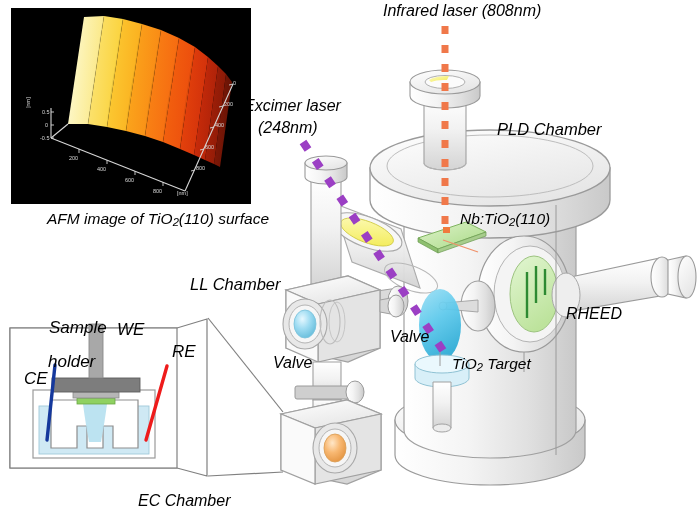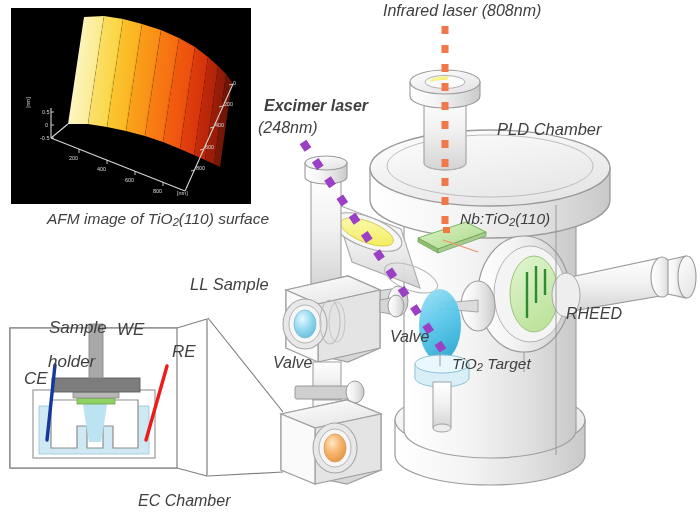--- a/index.html
+++ b/index.html
@@ -12,21 +12,21 @@
   #stage {
     position: relative;
     width: 700px; height: 519px;
     background: #ffffff;
     overflow: hidden;
   }
   .lbl {
     position: absolute;
     font-family: "Liberation Sans", sans-serif;
     font-style: italic;
-    color: #404040;
+    color: #000000;
     white-space: nowrap;
     line-height: 1.12;
   }
   .lbl.bold { font-weight: normal; }
   .lbl sub { font-size: 0.72em; vertical-align: -0.22em; font-style: italic; }
 
   
   #afm-panel {
     position: absolute;
     left: 11px; top: 8px; width: 240px; height: 196px;
@@ -378,24 +378,24 @@
     </g>
 
     <g stroke="#9a9a9a" stroke-width="1">
       <line x1="440" y1="352" x2="440" y2="366"></line>
       <line x1="524" y1="352" x2="524" y2="372"></line>
       <line x1="556" y1="205" x2="556" y2="455"></line>
     </g>
   </svg>
 
   <div class="lbl" style="left:383px; top:2px; font-size:16px;">Infrared laser (808nm)</div>
-  <div class="lbl" style="left:264px; top:97px; font-size:16px;font-weight:bold;">Excimer laser</div>
+  <div class="lbl" style="left:244px; top:97px; font-size:16px;">Excimer laser</div>
   <div class="lbl" style="left:258px; top:119px; font-size:16px;">(248nm)</div>
   <div class="lbl bold" style="left:497px; top:120px; font-size:16.5px;">PLD Chamber</div>
-  <div class="lbl bold" style="left:190px; top:275px; font-size:16.5px;">LL Sample</div>
+  <div class="lbl bold" style="left:190px; top:275px; font-size:16.5px;">LL Chamber</div>
 
   <div class="lbl" style="left:460px; top:210px; font-size:15.5px;"><span>Nb:TiO</span><sub>2</sub><span>(110)</span></div>
 
   <div class="lbl" style="left:566px; top:305px; font-size:16px;font-style:italic;">RHEED</div>
 
   <div class="lbl" style="left:452px; top:355px; font-size:15.5px;text-align:right;"><span>TiO</span><sub>2</sub><span> Target</span></div>
 
   <div class="lbl" style="left:273px; top:354px; font-size:16px;">Valve</div>
   <div class="lbl" style="left:390px; top:328px; font-size:16px;">Valve</div>
 

